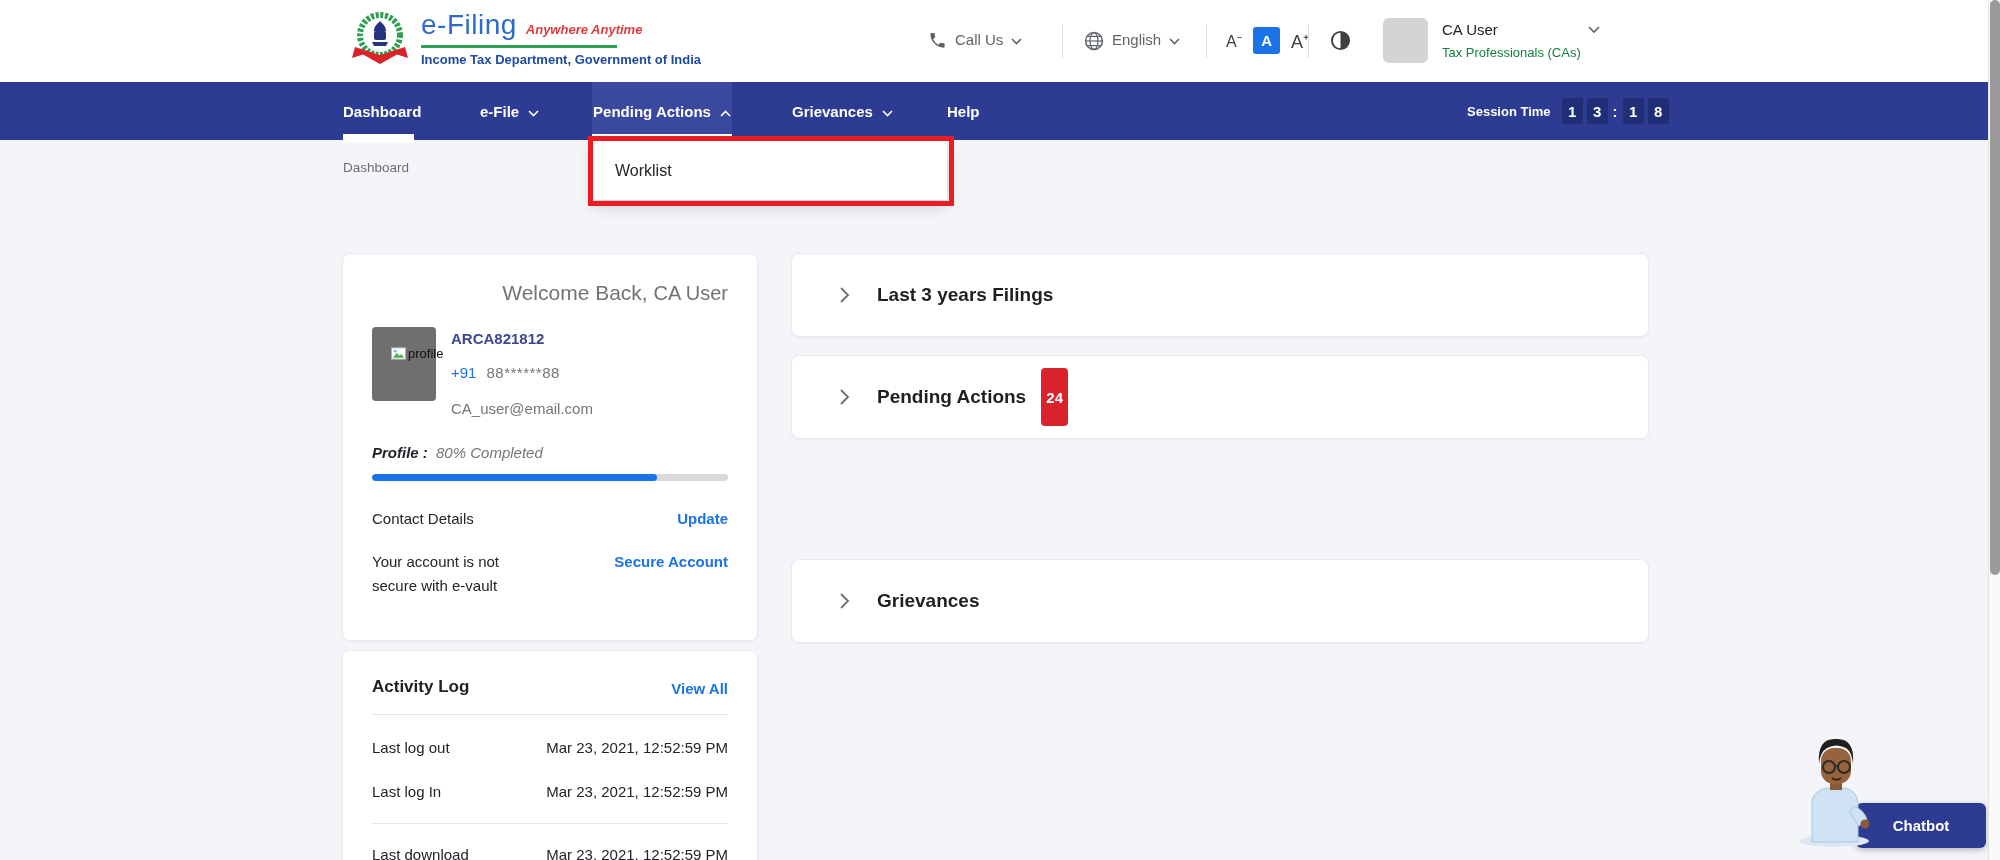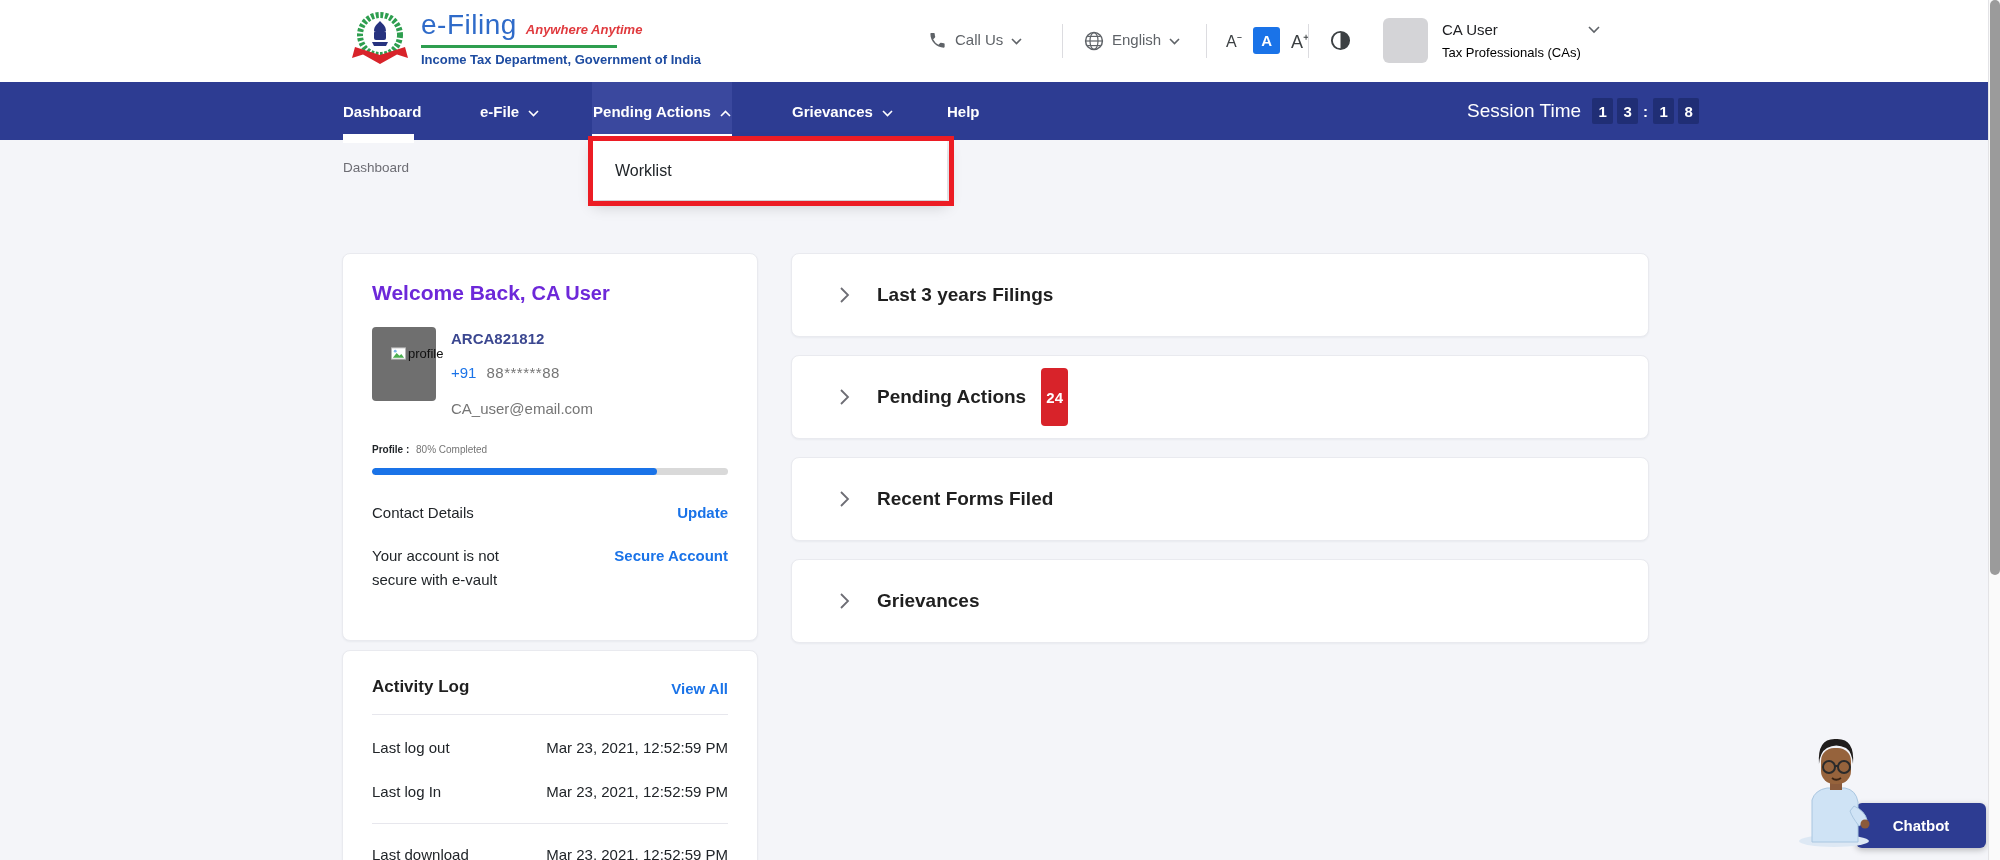--- a/index.html
+++ b/index.html
@@ -20,59 +20,59 @@
   .font-controls{position:absolute;left:1226px;top:27px;display:flex;align-items:center;gap:11px;}
   .fc-plain{font-size:16px;color:#3c4043;cursor:pointer;}
   .fc-box{width:27px;height:27px;background:#1a73e8;color:#fff;border-radius:3px;display:flex;
           align-items:center;justify-content:center;font-size:15px;font-weight:bold;cursor:pointer;}
   .contrast{position:absolute;left:1330px;top:30px;cursor:pointer;line-height:0;}
   .user-chip{position:absolute;left:1383px;top:18px;display:flex;gap:14px;cursor:pointer;}
   .avatar{width:45px;height:45px;background:#d4d4d7;border-radius:6px;flex:0 0 auto;}
   .user-meta{padding-top:2px;}
   .user-name-row{display:flex;align-items:center;justify-content:space-between;width:158px;}
   .user-name{font-size:15px;color:#202124;}
-  .user-role{font-size:13px;color:#000000;margin-top:7px;white-space:nowrap;}
+  .user-role{font-size:13px;color:#15803d;margin-top:7px;white-space:nowrap;}
 
   
   .navbar{position:absolute;top:82px;left:0;width:2000px;height:58px;background:#2d3c92;}
   .nav-item{position:absolute;top:0;height:58px;display:flex;align-items:center;gap:9px;
             color:#fff;font-weight:bold;font-size:15px;cursor:pointer;}
   .nav-underline{position:absolute;height:9px;background:#fff;z-index:5;}
   .session{position:absolute;left:1467px;top:0;height:58px;display:flex;align-items:center;color:#fff;}
-  .session-label{font-size:19px;font-weight:normal;margin-right:9px;}
+  .session-label{font-size:13px;font-weight:bold;margin-right:9px;}
   .digit{width:21px;height:26px;background:#202e75;border-radius:2px;margin:0 2px;display:flex;
          align-items:center;justify-content:center;font-size:15px;font-weight:bold;}
   .colon{font-size:15px;font-weight:bold;margin:0 3px;}
 
   
   .breadcrumb{position:absolute;left:343px;top:160px;font-size:13.5px;color:#6d6d74;cursor:pointer;}
   .dropdown-panel{position:absolute;left:593px;top:141px;width:354px;height:59px;background:#fff;
                   box-shadow:0 6px 14px rgba(0,0,0,.18);display:flex;align-items:center;z-index:4;}
   .dropdown-item{padding-left:22px;font-size:16px;color:#212529;cursor:pointer;width:100%;height:100%;
                  display:flex;align-items:center;}
   .annotation{position:absolute;left:588px;top:136px;width:366px;height:70px;border:5px solid #ec1c24;
               box-sizing:border-box;z-index:6;pointer-events:none;}
 
   
   .card{position:absolute;background:#fff;border:1px solid #e9eaef;border-radius:8px;
         box-shadow:0 1px 2px rgba(27,35,64,.05);box-sizing:border-box;}
   #welcome-card{left:342px;top:253px;width:416px;height:388px;padding:27px 29px;}
-  .welcome-title{font-size:21px;font-weight:bold;color:#6d28d9;}
+  .welcome-title{font-size:21px;font-weight:normal;color:#737373;text-align:right;}
   .welcome-title .uname{font-size:20px;}
   .profile-row{display:flex;margin-top:22px;}
   .profile-img{width:64px;height:74px;background:#6f6f6f;border-radius:4px;padding:19px;box-sizing:border-box;
                display:flex;align-items:flex-start;gap:2px;overflow:visible;}
   .profile-alt{font-size:13px;color:#101010;white-space:nowrap;}
   .profile-info{margin-left:15px;padding-top:3px;}
   .uid{font-size:15px;font-weight:bold;color:#3b4790;}
   .phone{margin-top:17px;font-size:15px;}
   .cc{color:#1a73e8;margin-right:10px;}
   .num{color:#757575;letter-spacing:.5px;}
   .email{margin-top:19px;font-size:15px;color:#757575;}
-  .profile-status{margin-top:27px;font-size:10px;}
+  .profile-status{margin-top:27px;font-size:15px;font-style:italic;}
   .ps-label{font-weight:bold;color:#212529;}
   .ps-value{color:#757575;margin-left:4px;}
   .progress-track{margin-top:13px;height:7px;background:#d9d9d9;border-radius:4px;overflow:hidden;}
   .progress-fill{height:7px;background:#1a73e8;border-radius:4px;}
   .kv-row{display:flex;justify-content:space-between;align-items:flex-start;}
   .contact-row{margin-top:29px;font-size:15px;}
   .secure-row{margin-top:23px;font-size:15px;line-height:24px;}
   .link{color:#1a73e8;font-weight:bold;font-size:15px;cursor:pointer;white-space:nowrap;}
 
   #activity-card{left:342px;top:650px;width:416px;height:285px;padding:26px 29px;}
@@ -332,28 +332,20 @@
   <div class="accordion" style="top:355px;">
     <span class="acc-chevron">
       <svg width="11" height="18" viewBox="0 0 11 18">
           <polyline points="2,2 9,9 2,16" fill="none" stroke="#6d6d74" stroke-width="1.8"></polyline>
         </svg>
     </span>
     <span class="acc-title">Pending Actions</span>
     <span class="badge">24</span>
   </div>
 
-  <div class="accordion" style="top:457px;">
-    <span class="acc-chevron">
-      <svg width="11" height="18" viewBox="0 0 11 18">
-          <polyline points="2,2 9,9 2,16" fill="none" stroke="#6d6d74" stroke-width="1.8"></polyline>
-        </svg>
-    </span>
-    <span class="acc-title">Recent Forms Filed</span>
-  </div>
 
   <div class="accordion" style="top:559px;">
     <span class="acc-chevron">
       <svg width="11" height="18" viewBox="0 0 11 18">
           <polyline points="2,2 9,9 2,16" fill="none" stroke="#6d6d74" stroke-width="1.8"></polyline>
         </svg>
     </span>
     <span class="acc-title">Grievances</span>
   </div>
 

